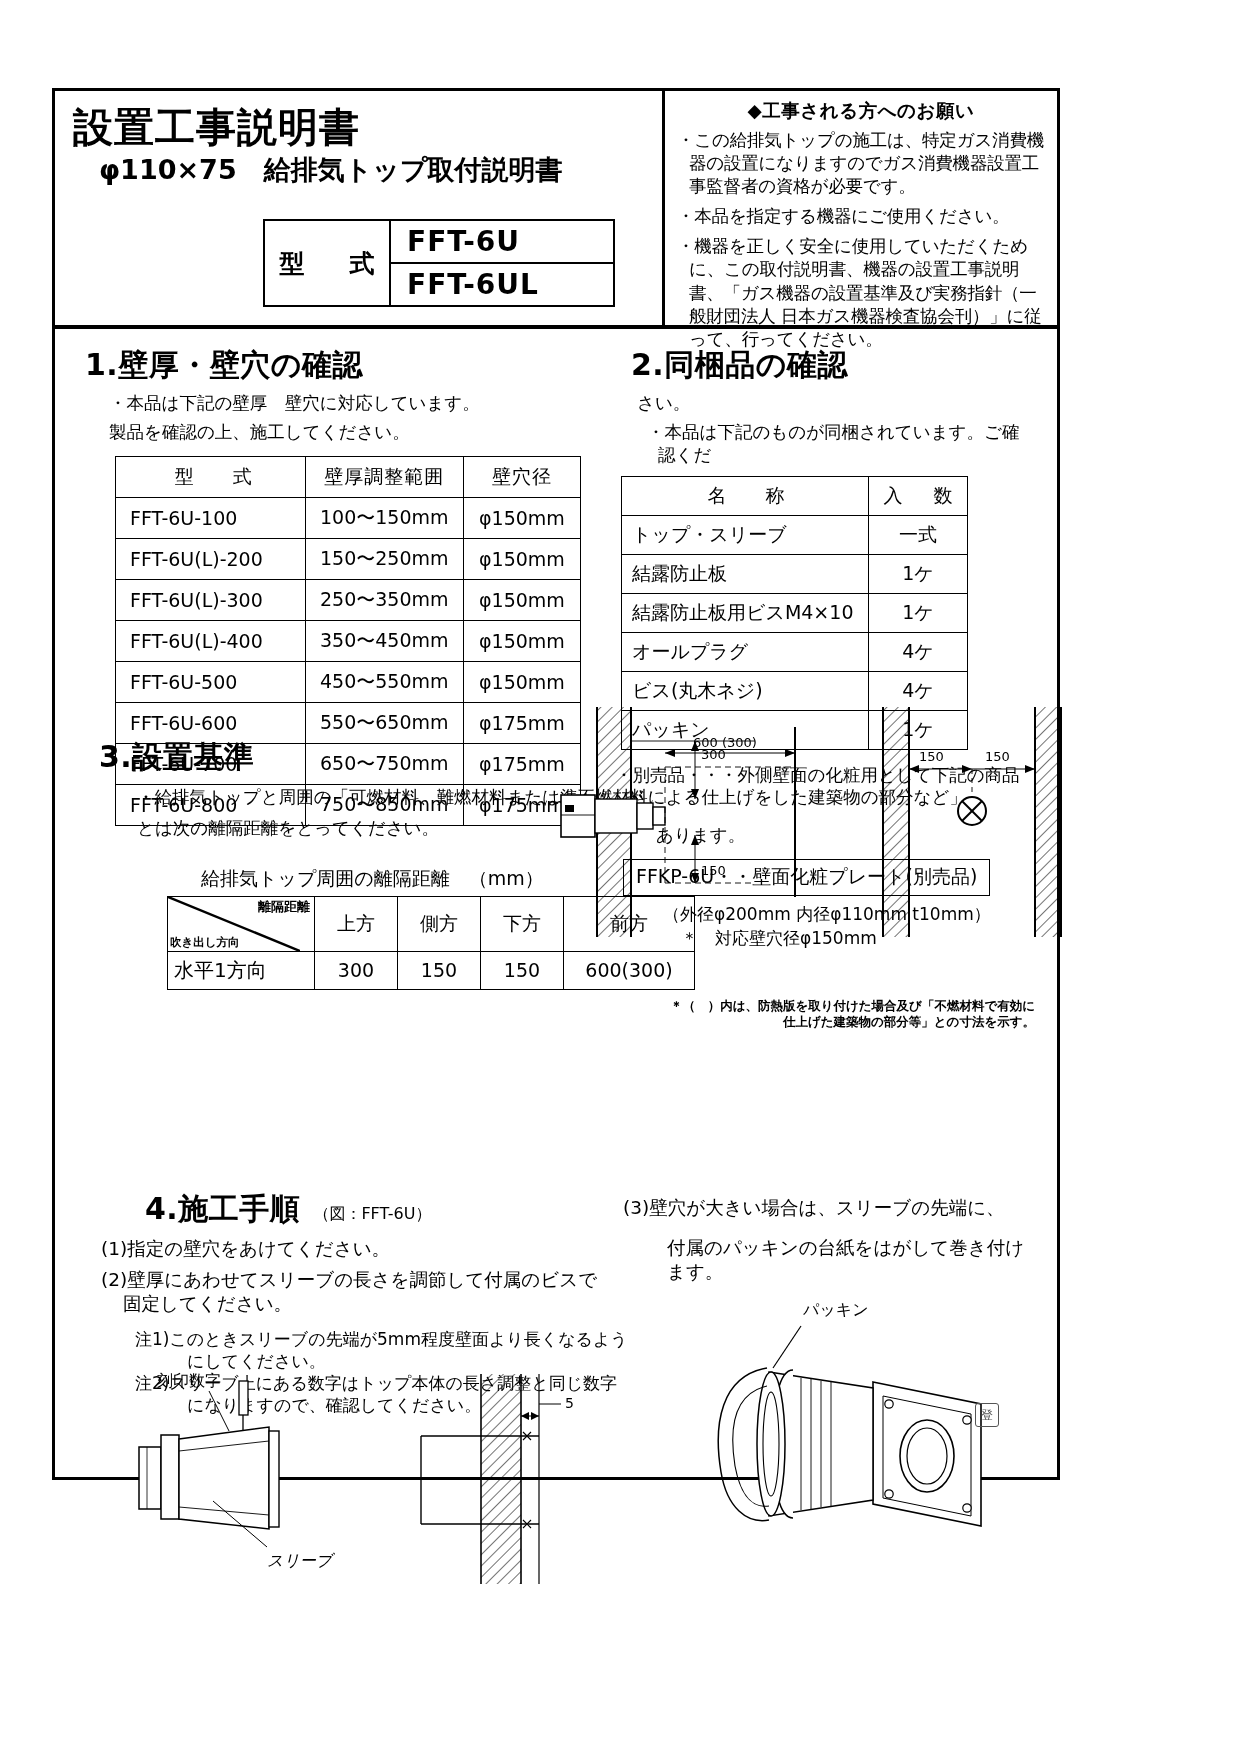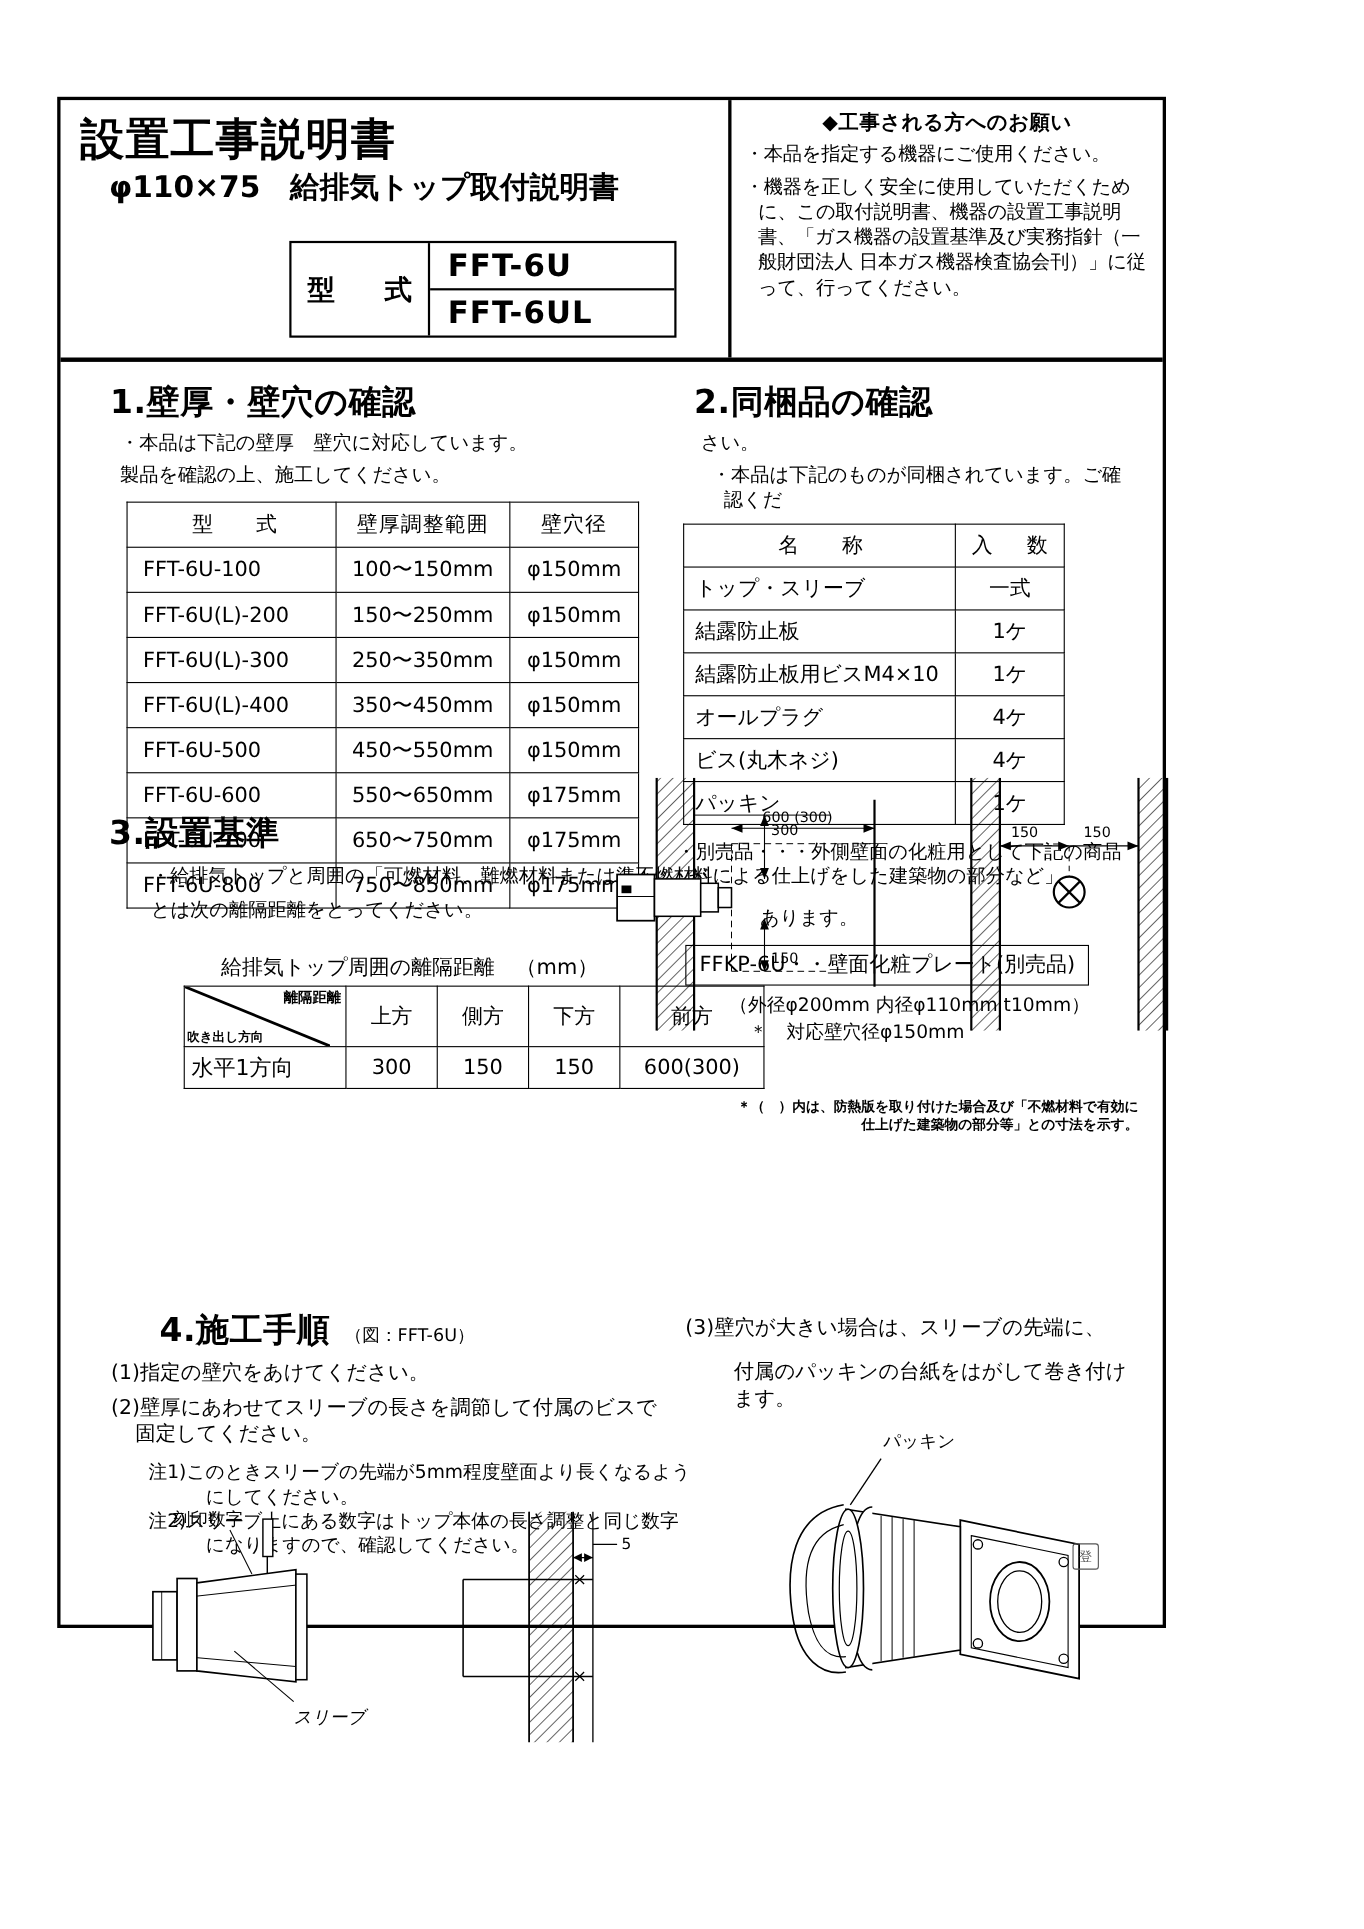--- a/index.html
+++ b/index.html
@@ -125,21 +125,21 @@
   table.grid td, table.grid th {
     border: 1.5px solid #000;
     padding: 5px 8px;
     font-weight: normal;
     white-space: nowrap;
   }
   table.grid thead td { text-align: center; }
 
   
   .s1 { position: absolute; left: 26px; top: 16px; width: 500px; }
-  .s1 .sec-title { margin-left: 19px; }
+  .s1 .sec-title { margin-left: 4px; }
   .s1 .bullet { margin: 6px 0 0 28px; font-size: 17.5px; }
   .t1 { margin: 12px 0 0 34px; }
   .t1 td { height: 30px; }
   .t1 .c-model { width: 190px; padding-left: 14px; }
   .t1 .c-range  { width: 150px; text-align: center; }
   .t1 .c-dia    { width: 110px; text-align: center; }
   .t1 thead td { text-align: center; letter-spacing: 1px; }
   .t1 thead .c-model { letter-spacing: 10px; text-indent: 10px; }
 
   
@@ -214,20 +214,21 @@
         <div class="model-label">型　式</div>
         <div class="model-values">
           <div class="model-val">FFT-6U</div>
           <div class="model-val">FFT-6UL</div>
         </div>
       </div>
     </div>
 
     <div class="header-right">
       <div class="warn-title">◆工事される方へのお願い</div>
+      <div class="warn-item">・この給排気トップの施工は、特定ガス消費機器の設置になりますのでガス消費機器設置工事監督者の資格が必要です。</div>
       <div class="warn-item">・本品を指定する機器にご使用ください。</div>
       <div class="warn-item">・機器を正しく安全に使用していただくために、この取付説明書、機器の設置工事説明書、「ガス機器の設置基準及び実務指針（一般財団法人 日本ガス機器検査協会刊）」に従って、行ってください。</div>
     </div>
   </div>
 
   <div class="body-wrap">
 
     <div class="s1">
       <div class="sec-title">1.壁厚・壁穴の確認</div>
       <div class="bullet">・本品は下記の壁厚　壁穴に対応しています。</div>
@@ -317,21 +318,21 @@
               <td class="c-name">ビス(丸木ネジ)</td>
               <td class="c-qty">4ケ</td>
             </tr>
           <tr>
               <td class="c-name">パッキン</td>
               <td class="c-qty">1ケ</td>
             </tr>
         </tbody>
       </table>
       <div class="s2-note">・別売品・・・外側壁面の化粧用として下記の商品が</div>
-      <div class="s2-note" style="margin-left:88px;text-indent:0;padding-left:0">あります。</div>
+      <div class="s2-note" style="margin-left:53px;text-indent:0;padding-left:0">あります。</div>
       <div class="opt-box">FFKP-6U・・壁面化粧プレート(別売品)</div>
       <div class="opt-spec">（外径φ200mm 内径φ110mm t10mm）</div>
       <div class="opt-spec2">＊　対応壁穴径φ150mm</div>
     </div>
 
     <div class="s3">
       <div class="sec-title" style="margin-left:-16px">3.設置基準</div>
       <div class="bullet">・給排気トップと周囲の「可燃材料、難燃材料または準不燃材料による仕上げをした建築物の部分など」</div>
       <div class="bullet" style="margin-left:22px;text-indent:0;padding-left:0">とは次の離隔距離をとってください。</div>
 

